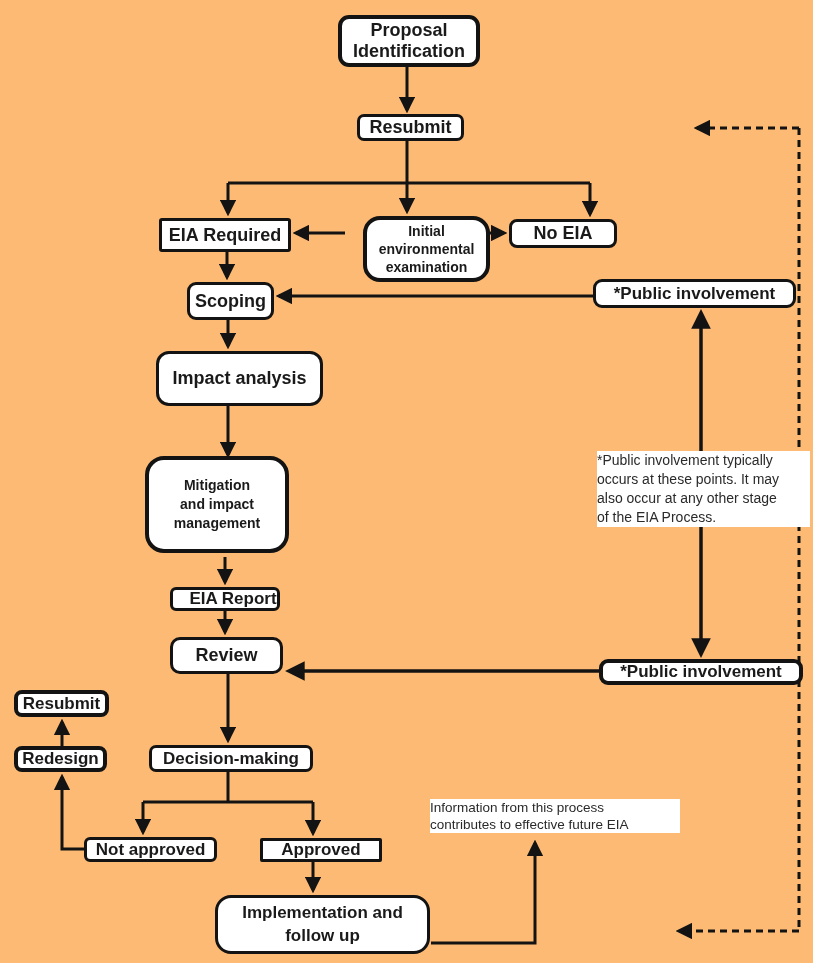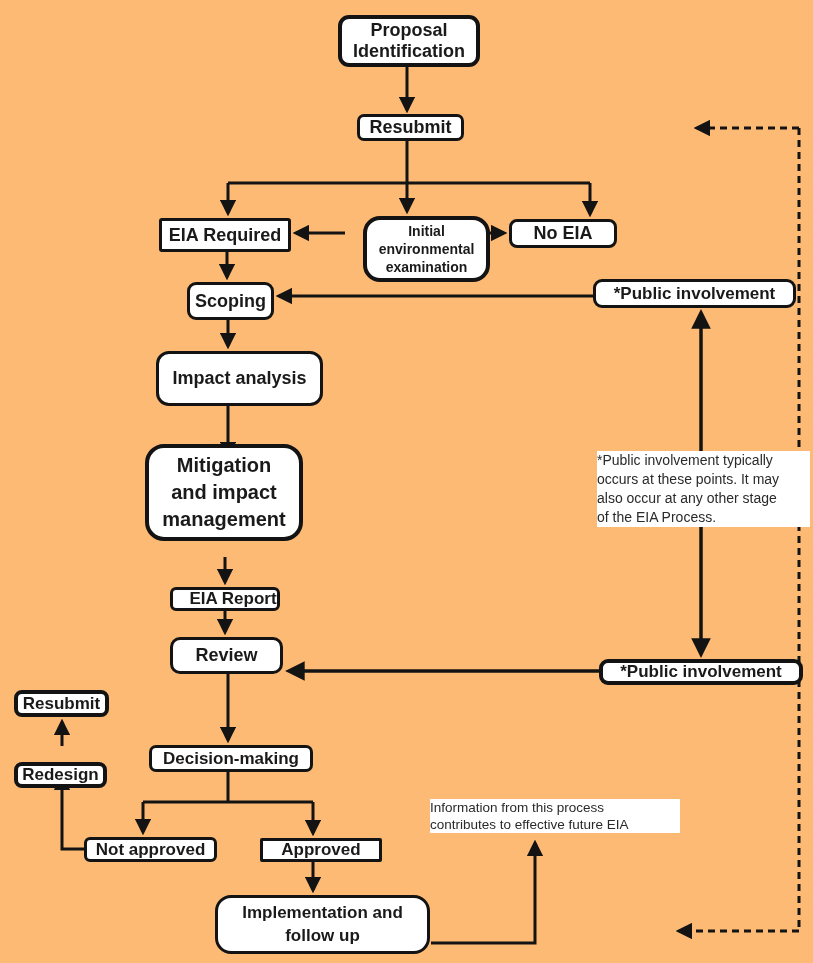--- a/index.html
+++ b/index.html
@@ -15,26 +15,26 @@
     text-align:center; font-weight:bold; color:#1a1a1a; line-height:1.15;
   }
   .node .ln { white-space:nowrap; }
   .n-proposal       { left:338px; top:15px;  width:142px; height:52px; border-width:4px; border-radius:11px; font-size:18px; }
   .n-screening      { left:357px; top:114px; width:107px; height:27px; border-radius:7px;  font-size:18px; }
   .n-eia-required   { left:159px; top:218px; width:132px; height:34px; border-radius:3px;  font-size:18px; }
   .n-initial        { left:345px; top:216px; width:127px; height:66px; border-width:4px; border-radius:17px; font-size:14px; line-height:1.3;margin-left:18px; }
   .n-no-eia         { left:509px; top:219px; width:108px; height:29px; border-radius:8px;  font-size:18px;justify-content:center; }
   .n-scoping        { left:187px; top:282px; width:87px;  height:38px; border-radius:9px;  font-size:18px; }
   .n-impact         { left:156px; top:351px; width:167px; height:55px; border-radius:13px; font-size:18px; }
-  .n-mitigation     { left:145px; top:444px; width:158px; height:97px; border-width:4px; border-radius:19px; font-size:20px; line-height:1.35; }
+  .n-mitigation     { left:145px; top:456px; width:144px; height:97px; border-width:4px; border-radius:19px; font-size:14px; line-height:1.35; }
   .n-eia-report     { left:170px; top:587px; width:110px; height:24px; border-radius:6px;  font-size:17px;padding-left:16px; }
   .n-review         { left:170px; top:637px; width:113px; height:37px; border-radius:10px; font-size:18px; }
   .n-decision       { left:149px; top:745px; width:164px; height:27px; border-radius:7px;  font-size:17px; }
   .n-resubmit       { left:14px;  top:690px; width:95px;  height:27px; border-width:4px; border-radius:8px; font-size:17px; }
-  .n-redesign       { left:14px;  top:746px; width:93px;  height:26px; border-width:4px; border-radius:8px; font-size:17px;margin-top:16px; }
+  .n-redesign       { left:14px;  top:746px; width:93px;  height:26px; border-width:4px; border-radius:8px; font-size:17px; }
   .n-not-approved   { left:84px;  top:837px; width:133px; height:25px; border-radius:6px;  font-size:17px; }
   .n-approved       { left:260px; top:838px; width:122px; height:24px; border-radius:2px;  font-size:17px; }
   .n-implementation { left:215px; top:895px; width:215px; height:59px; border-radius:16px; font-size:17px; line-height:1.3;text-align:right; }
   .n-pi-top         { left:593px; top:279px; width:203px; height:29px; border-radius:9px;  font-size:17px; }
   .n-pi-bottom      { left:599px; top:659px; width:204px; height:26px; border-width:4px; border-radius:9px; font-size:17px; }
   .note {
     position:absolute; z-index:2; background:#ffffff; color:#2a2a2a;
     font-weight:normal; text-align:left;
   }
   .note-public { left:597px; top:451px; width:213px; font-size:14px; line-height:19px; }

